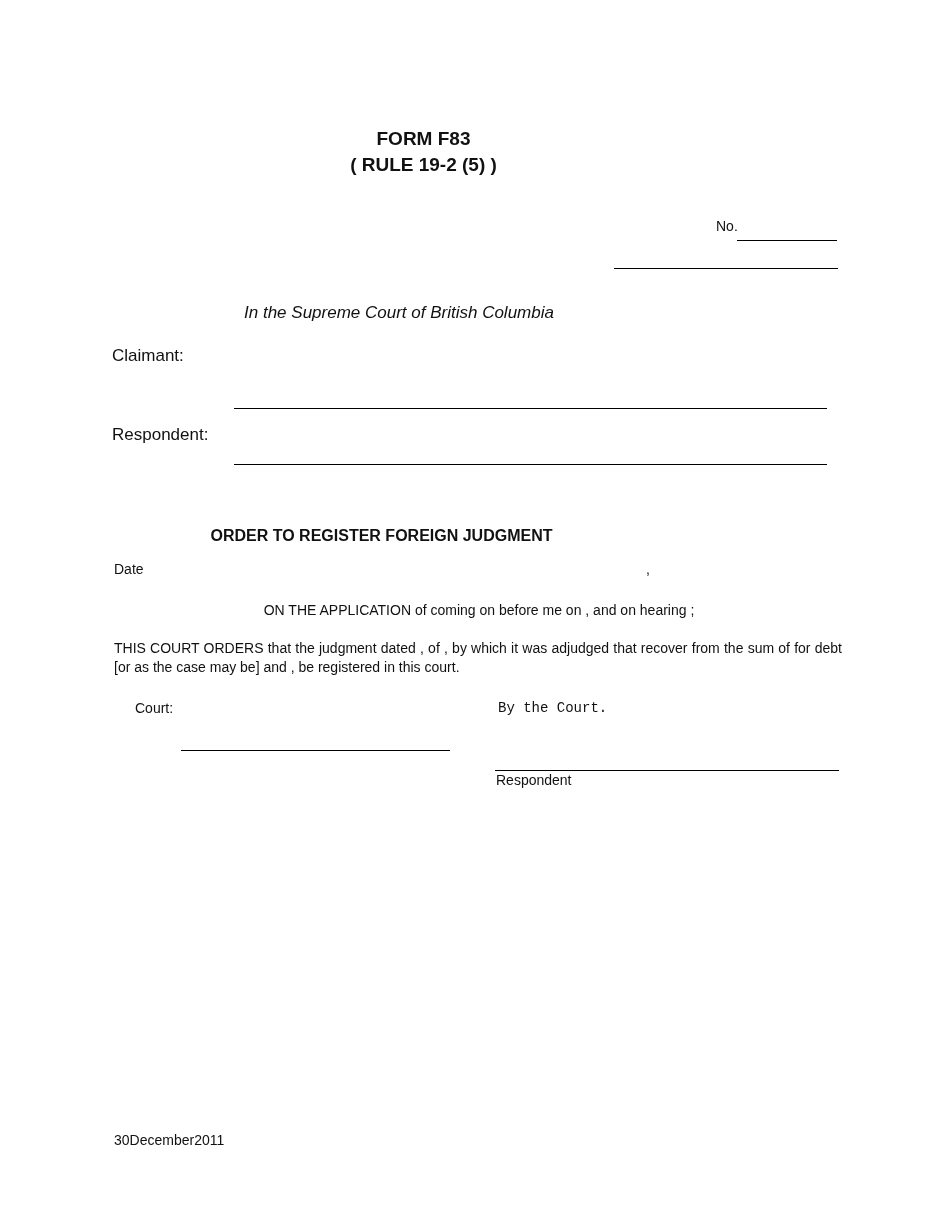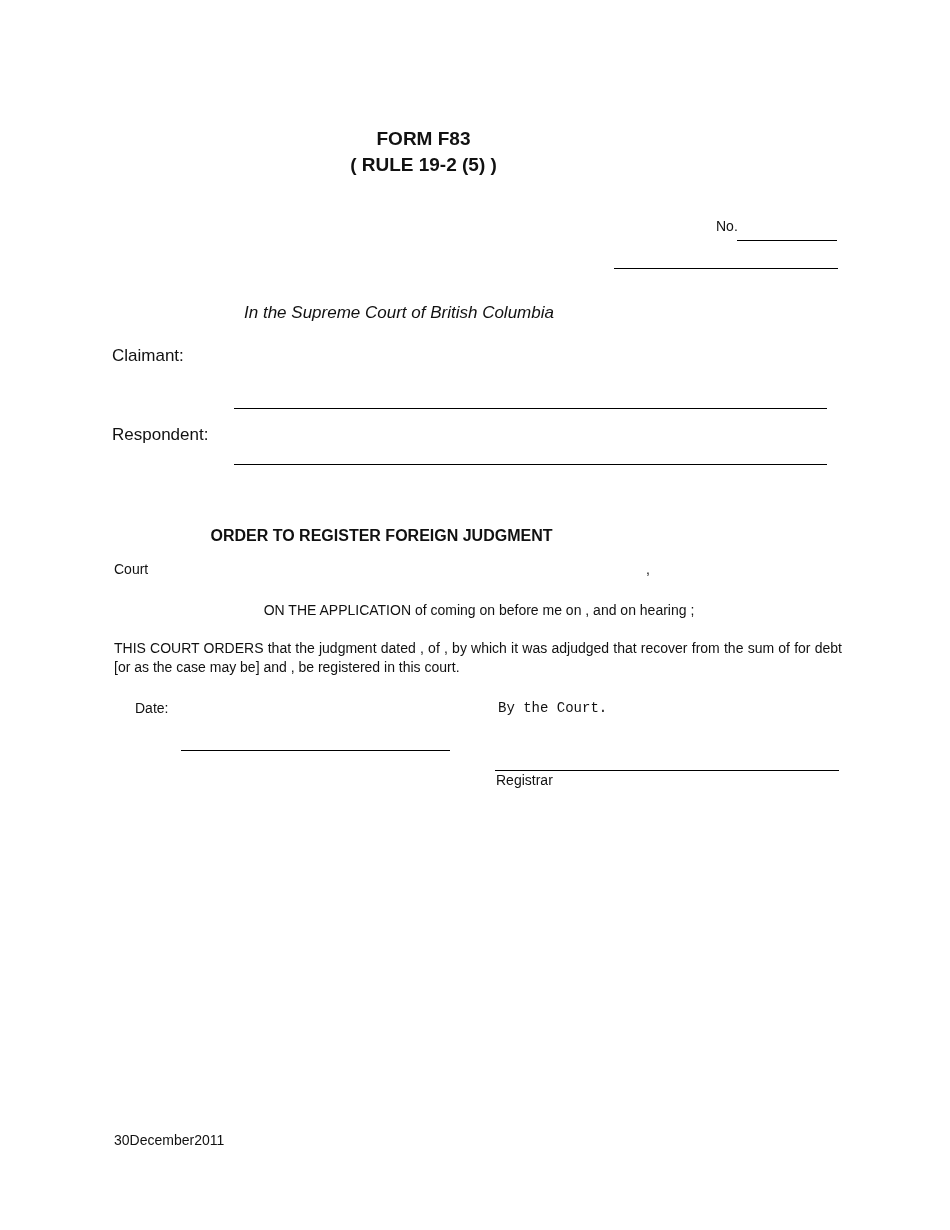--- a/index.html
+++ b/index.html
@@ -27,29 +27,29 @@
   <div class="abs txt17" style="left:0; width:798px; text-align:center; top:303px; font-style:italic;">In the Supreme Court of British Columbia</div>
 
   <div class="abs txt17" style="left:112px; top:346px;">Claimant:</div>
   <div class="line" style="left:234px; top:408px; width:593px;"></div>
 
   <div class="abs txt17" style="left:112px; top:425px;">Respondent:</div>
   <div class="line" style="left:234px; top:464px; width:593px;"></div>
 
   <div class="abs" style="left:0; width:763px; text-align:center; top:527px; font-size:16px; font-weight:bold;">ORDER TO REGISTER FOREIGN JUDGMENT</div>
 
-  <div class="abs txt14" style="left:114px; top:561px;">Court</div>
+  <div class="abs txt14" style="left:114px; top:561px;">Date</div>
   <div class="abs txt14" style="left:646px; top:561px;">,</div>
 
   <div class="abs para" style="left:114px; top:601px; width:730px;">ON THE APPLICATION of  coming on before me on  ,  and on hearing ;</div>
 
   <div class="abs para" style="left:114px; top:639px; width:728px; text-align:justify;">THIS COURT ORDERS that the judgment dated  ,  of , by which it was adjudged that  recover from  the sum of  for debt [or as the case may be] and , be registered in this court.</div>
 
-  <div class="abs txt14" style="left:135px; top:700px;">Date:</div>
+  <div class="abs txt14" style="left:135px; top:700px;">Court:</div>
   <div class="line" style="left:181px; top:750px; width:269px;"></div>
 
   <div class="abs txt14" style="left:498px; top:700px;font-family:Liberation Mono, monospace;">By the Court.</div>
   <div class="line" style="left:495px; top:770px; width:344px;"></div>
-  <div class="abs txt14" style="left:496px; top:772px;">Registrar</div>
+  <div class="abs txt14" style="left:496px; top:772px;">Respondent</div>
 
   <div class="abs txt14" style="left:114px; top:1132px;">30December2011</div>
 
 </div>
 
 </body></html>

